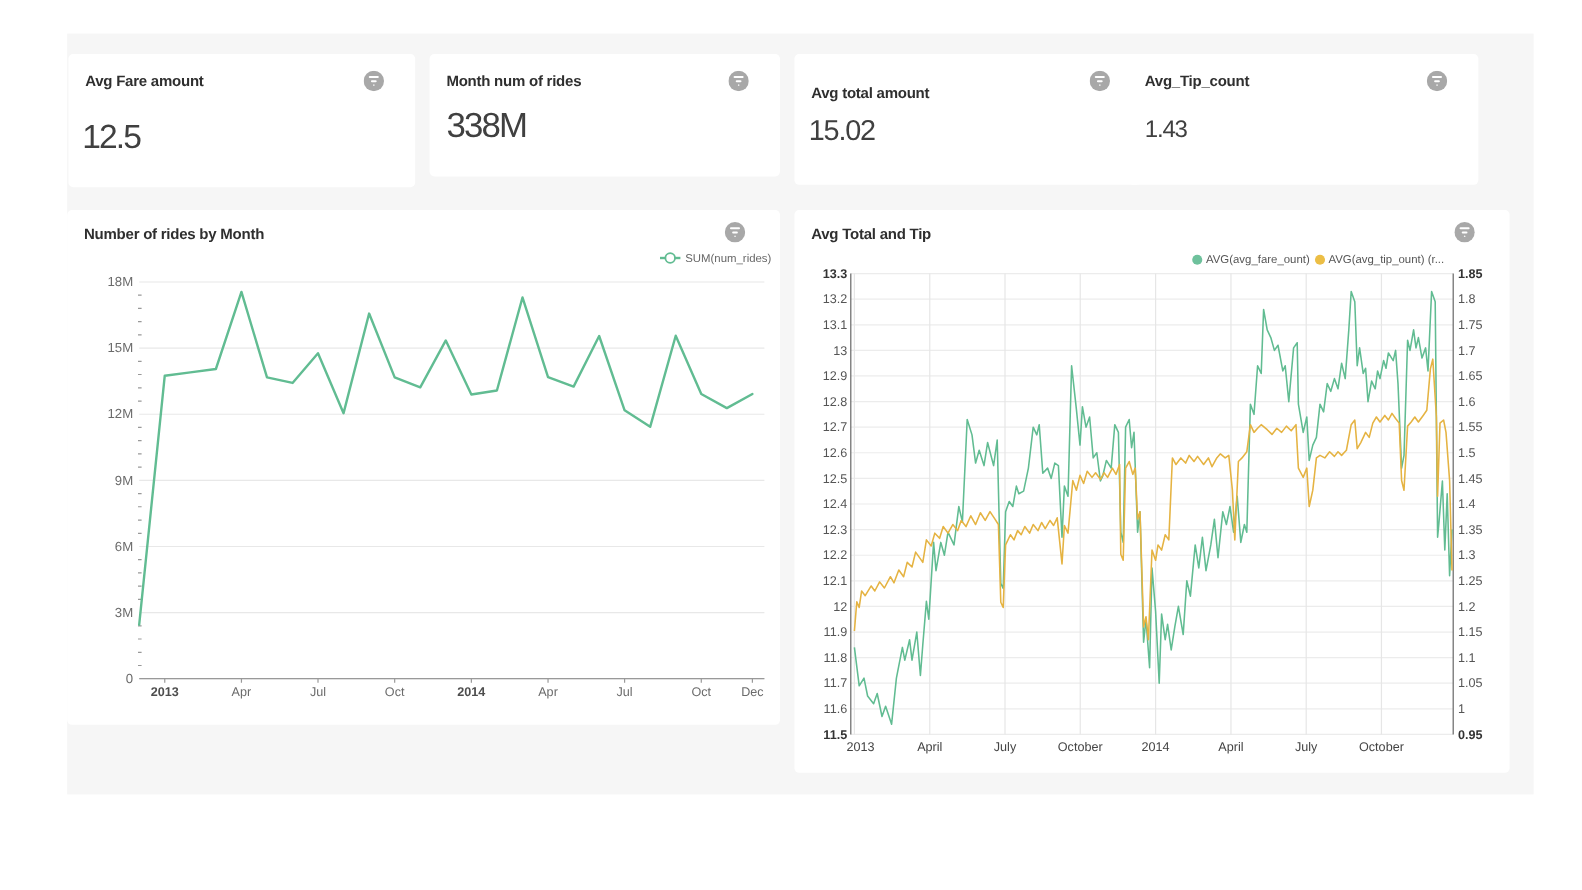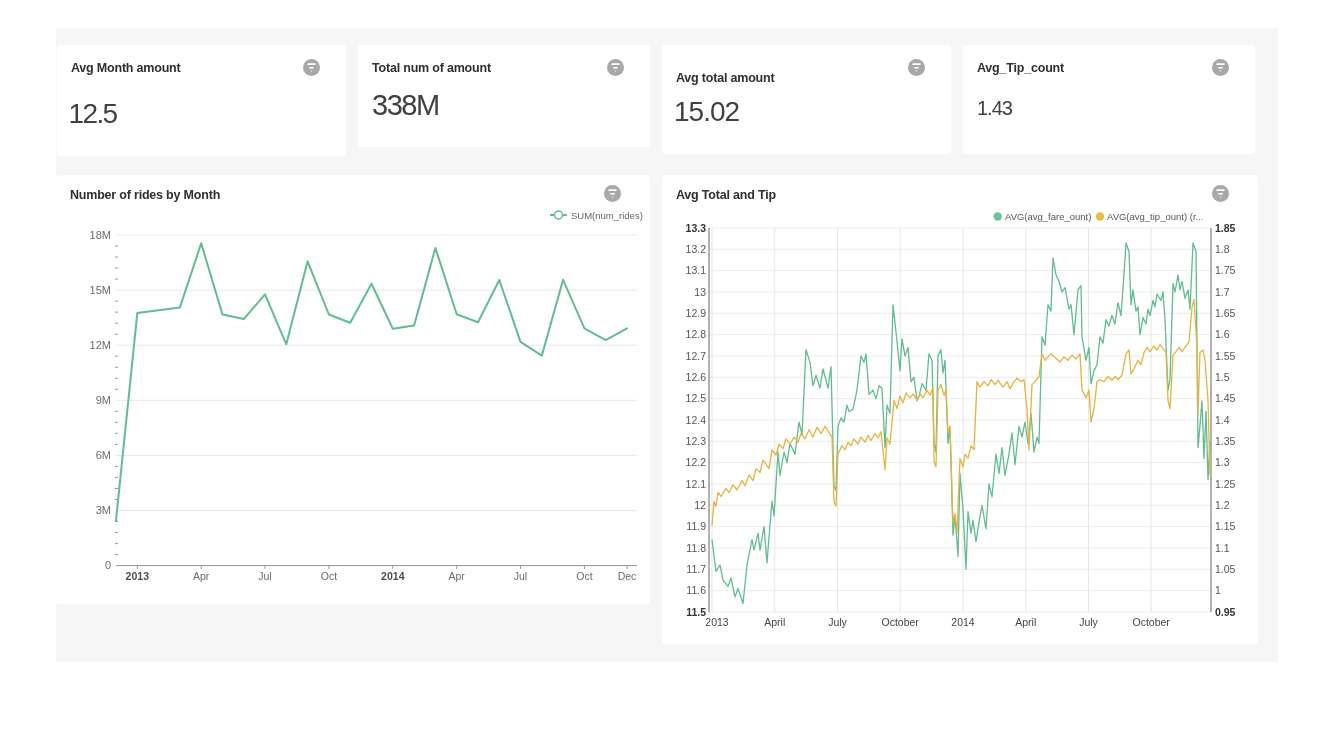--- a/index.html
+++ b/index.html
@@ -6,50 +6,50 @@
 .panel{position:absolute;left:56px;top:28px;width:1222px;height:634px;background:#f6f6f6;}
 .card{position:absolute;background:#fff;border-radius:4px;}
 .ctitle{position:absolute;font-size:12.5px;font-weight:bold;color:#2f2f2f;line-height:1;letter-spacing:-0.2px;white-space:nowrap;}
 .num{position:absolute;color:#404040;line-height:1;white-space:nowrap;}
 .icon{position:absolute;width:17px;height:17px;}
 svg text{font-family:"Liberation Sans",sans-serif;}
 </style></head>
 <body>
 <div class="panel"></div>
 <div class="card" style="left:57px;top:45px;width:289px;height:111px">
-<div class="ctitle" style="left:14px;top:17.2px">Avg Month amount</div>
+<div class="ctitle" style="left:14px;top:17.2px">Avg Fare amount</div>
 <div class="icon" style="right:26px;top:13.5px"><svg width="17" height="17" viewBox="0 0 17 17">
 <circle cx="8.5" cy="8.5" r="8.5" fill="#a8a8a8"></circle>
 <rect x="4.3" y="4.3" width="8.4" height="1.7" rx="0.85" fill="#fff"></rect>
 <rect x="6.1" y="7.9" width="4.8" height="1.7" rx="0.85" fill="#fff"></rect>
 <rect x="7.9" y="11.3" width="1.3" height="1.3" rx="0.6" fill="#ffffff" opacity="0.85"></rect>
 </svg></div>
 <div class="num" style="left:11.5px;top:54.8px;font-size:28px;letter-spacing:-1.6px">12.5</div>
 </div>
 <div class="card" style="left:358px;top:45px;width:292px;height:102px">
-<div class="ctitle" style="left:14px;top:17.2px">Total num of amount</div>
+<div class="ctitle" style="left:14px;top:17.2px">Month num of rides</div>
 <div class="icon" style="right:26px;top:13.5px"><svg width="17" height="17" viewBox="0 0 17 17">
 <circle cx="8.5" cy="8.5" r="8.5" fill="#a8a8a8"></circle>
 <rect x="4.3" y="4.3" width="8.4" height="1.7" rx="0.85" fill="#fff"></rect>
 <rect x="6.1" y="7.9" width="4.8" height="1.7" rx="0.85" fill="#fff"></rect>
 <rect x="7.9" y="11.3" width="1.3" height="1.3" rx="0.6" fill="#ffffff" opacity="0.85"></rect>
 </svg></div>
 <div class="num" style="left:14px;top:46.4px;font-size:29px;letter-spacing:-1.5px">338M</div>
 </div>
 <div class="card" style="left:662px;top:45px;width:289px;height:109px">
 <div class="ctitle" style="left:14px;top:27px">Avg total amount</div>
 <div class="icon" style="right:26px;top:13.5px"><svg width="17" height="17" viewBox="0 0 17 17">
 <circle cx="8.5" cy="8.5" r="8.5" fill="#a8a8a8"></circle>
 <rect x="4.3" y="4.3" width="8.4" height="1.7" rx="0.85" fill="#fff"></rect>
 <rect x="6.1" y="7.9" width="4.8" height="1.7" rx="0.85" fill="#fff"></rect>
 <rect x="7.9" y="11.3" width="1.3" height="1.3" rx="0.6" fill="#ffffff" opacity="0.85"></rect>
 </svg></div>
-<div class="num" style="left:12px;top:53.4px;font-size:28px;letter-spacing:-1px">15.02</div>
-</div>
-<div class="card" style="left:963px;top:45px;width:292px;height:109px">
+<div class="num" style="left:12px;top:53.4px;font-size:24px;letter-spacing:-1px">15.02</div>
+</div>
+<div class="card" style="left:940px;top:45px;width:292px;height:109px">
 <div class="ctitle" style="left:14px;top:17.2px">Avg_Tip_count</div>
 <div class="icon" style="right:26px;top:13.5px"><svg width="17" height="17" viewBox="0 0 17 17">
 <circle cx="8.5" cy="8.5" r="8.5" fill="#a8a8a8"></circle>
 <rect x="4.3" y="4.3" width="8.4" height="1.7" rx="0.85" fill="#fff"></rect>
 <rect x="6.1" y="7.9" width="4.8" height="1.7" rx="0.85" fill="#fff"></rect>
 <rect x="7.9" y="11.3" width="1.3" height="1.3" rx="0.6" fill="#ffffff" opacity="0.85"></rect>
 </svg></div>
 <div class="num" style="left:14px;top:53.4px;font-size:20px;letter-spacing:-1px">1.43</div>
 </div>
 <div class="card" style="left:56px;top:175px;width:594px;height:429px">

